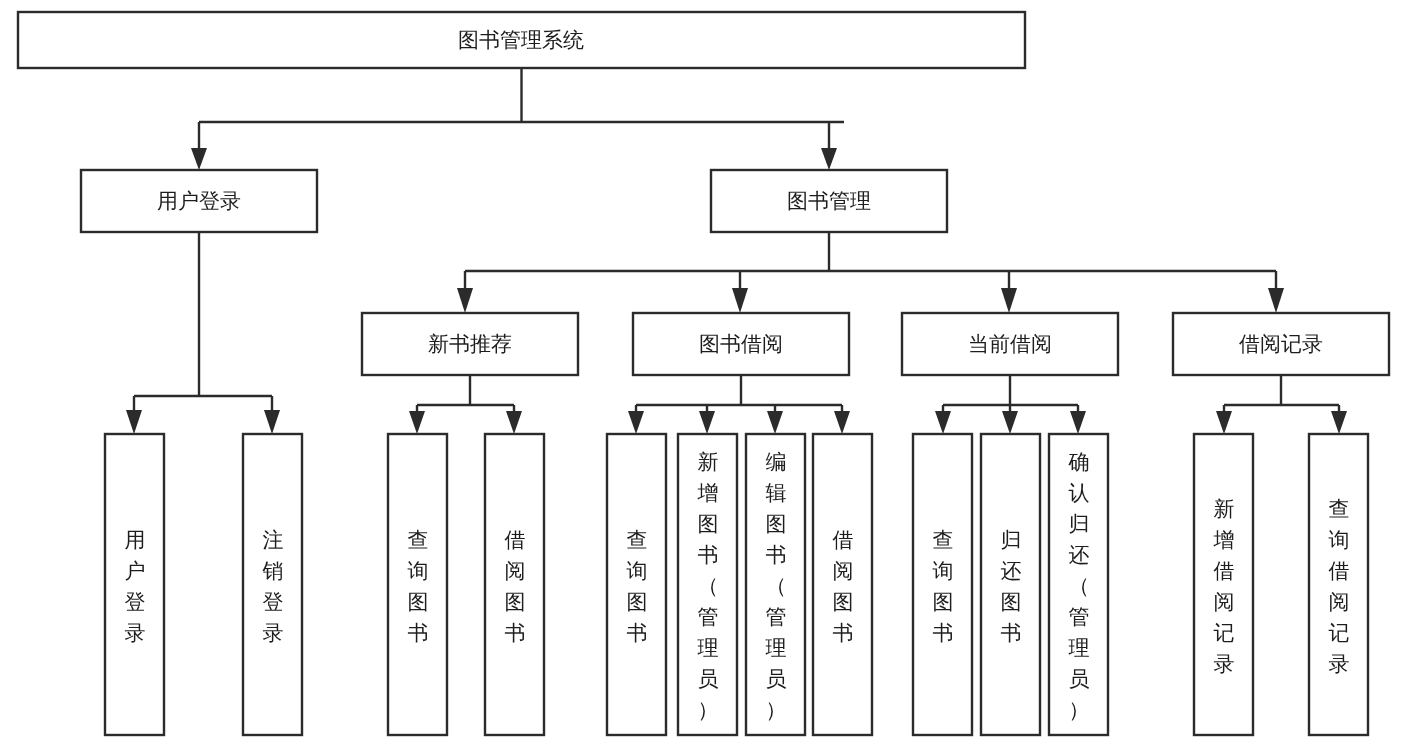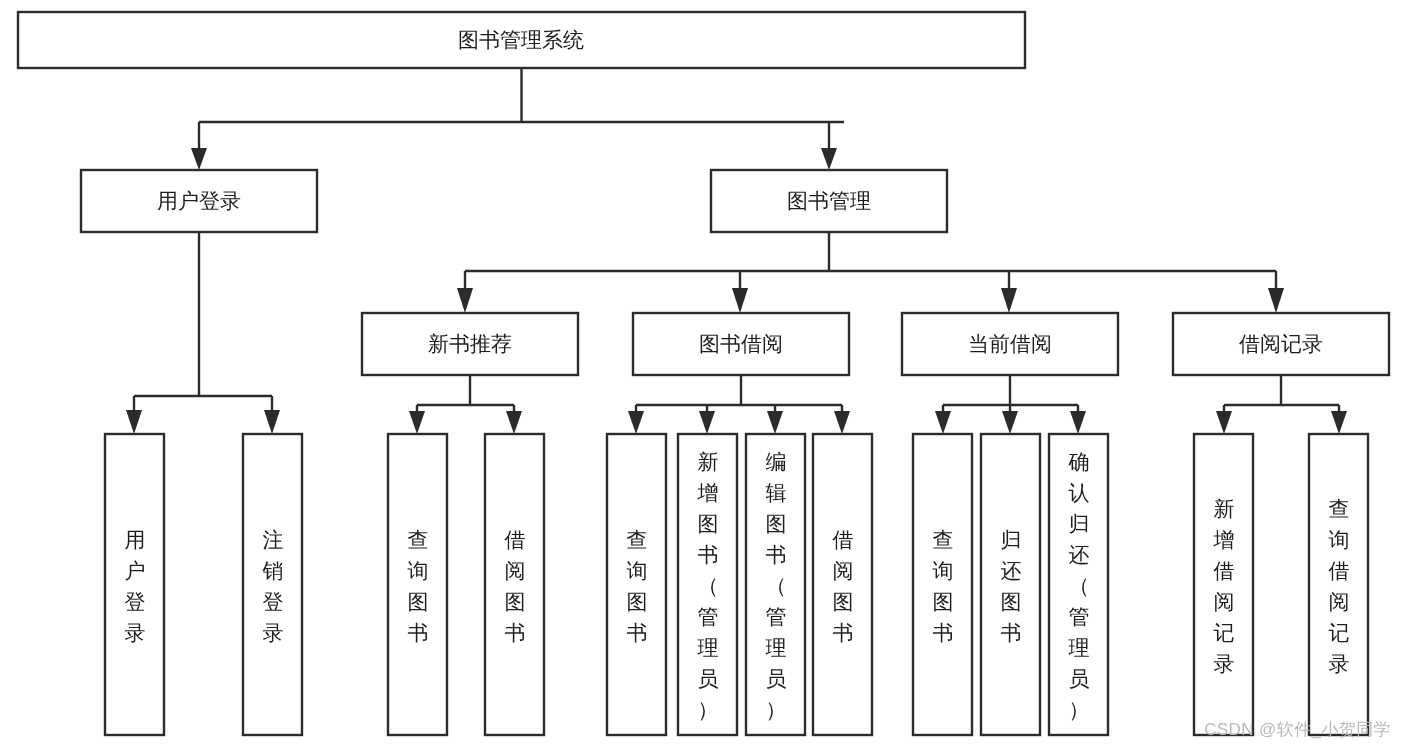--- a/index.html
+++ b/index.html
@@ -224,14 +224,13 @@
       <rect class="node-box" x="1194" y="434" width="59" height="301"></rect>
       <text class="node-label-vertical vlabel" x="1224" y="515.68"><tspan x="1224" y="515.68">新</tspan><tspan x="1224" y="546.68">增</tspan><tspan x="1224" y="577.68">借</tspan><tspan x="1224" y="608.68">阅</tspan><tspan x="1224" y="639.68">记</tspan><tspan x="1224" y="670.68">录</tspan></text>
     </g>
     <g>
       <rect class="node-box" x="1309" y="434" width="59" height="301"></rect>
       <text class="node-label-vertical vlabel" x="1339" y="515.68"><tspan x="1339" y="515.68">查</tspan><tspan x="1339" y="546.68">询</tspan><tspan x="1339" y="577.68">借</tspan><tspan x="1339" y="608.68">阅</tspan><tspan x="1339" y="639.68">记</tspan><tspan x="1339" y="670.68">录</tspan></text>
     </g>
 
   </svg>
 
-  <div class="watermark-text">CSDN @软件_小贺同学</div>
 </div>
 
 </body></html>

